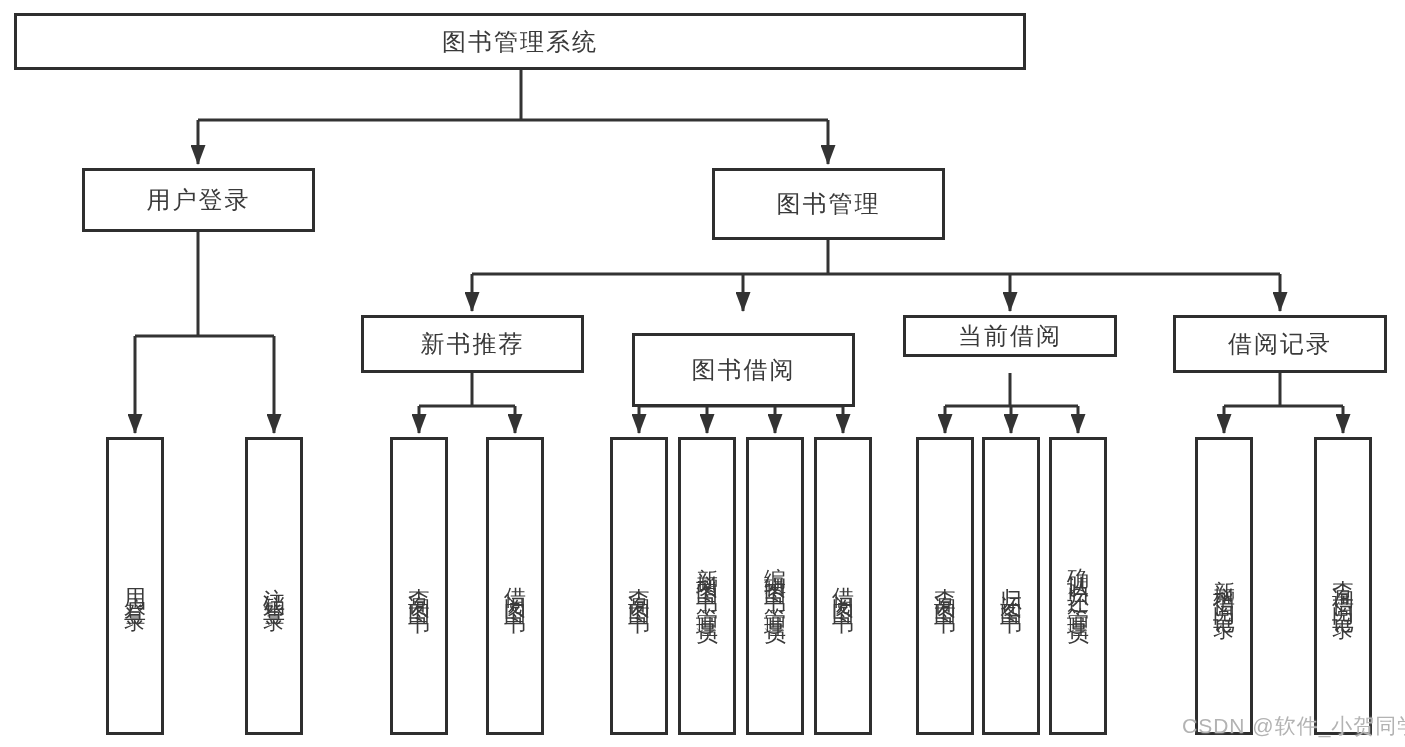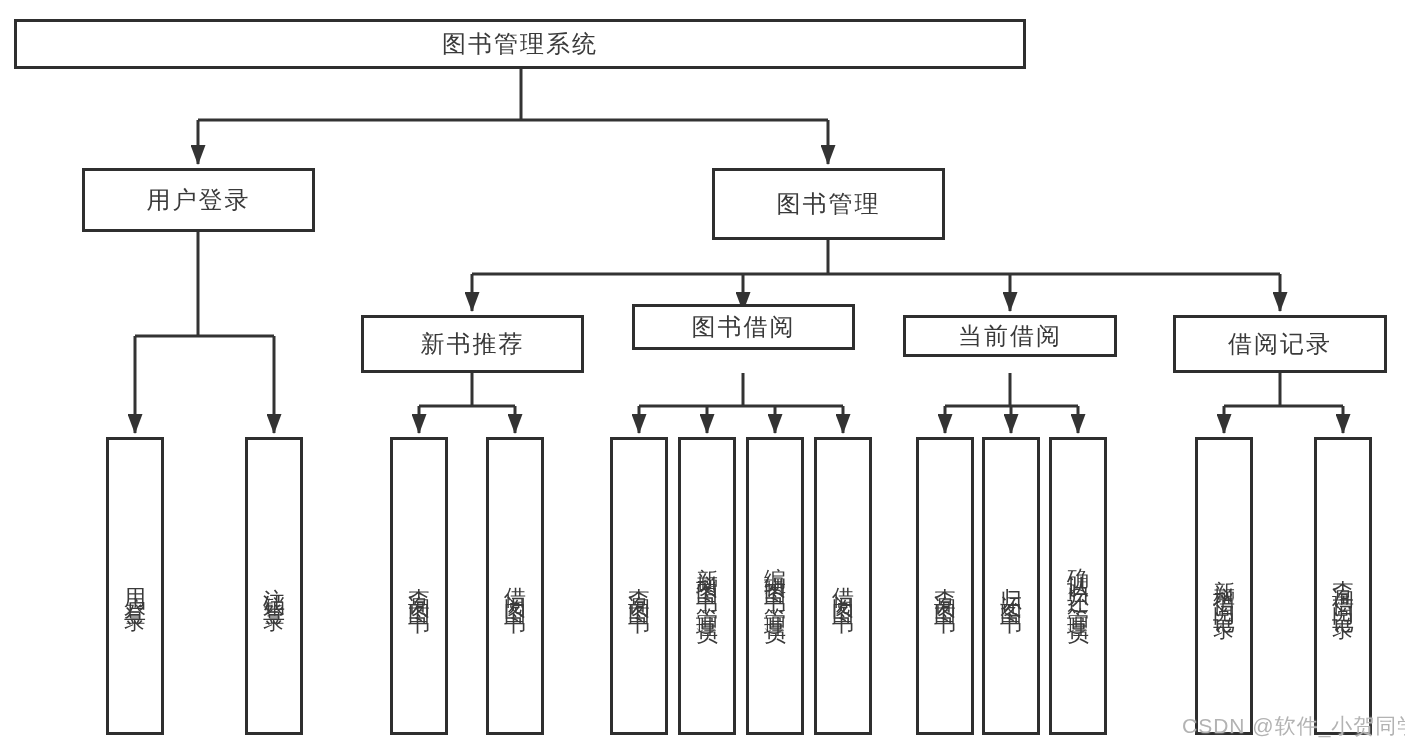--- a/index.html
+++ b/index.html
@@ -101,35 +101,35 @@
       <path d="M1011,406 V433" marker-end="url(#arrow)"></path>
       <path d="M1078,406 V433" marker-end="url(#arrow)"></path>
 
       <path d="M1280,373 V406"></path>
       <path d="M1224,406 H1343"></path>
       <path d="M1224,406 V433" marker-end="url(#arrow)"></path>
       <path d="M1343,406 V433" marker-end="url(#arrow)"></path>
     </g>
   </svg>
 
-  <div class="node h" style="left:14px;top:19px;width:1012px;height:50px">
+  <div class="node h" style="left:14px;top:13px;width:1012px;height:57px">
     <span class="lbl">图书管理系统</span>
   </div>
 
   <div class="node h" style="left:82px;top:168px;width:233px;height:64px">
     <span class="lbl">用户登录</span>
   </div>
   <div class="node h" style="left:712px;top:168px;width:233px;height:72px">
     <span class="lbl">图书管理</span>
   </div>
 
   <div class="node h" style="left:361px;top:315px;width:223px;height:58px">
     <span class="lbl">新书推荐</span>
   </div>
-  <div class="node h" style="left:632px;top:304px;width:223px;height:46px">
+  <div class="node h" style="left:632px;top:333px;width:223px;height:74px">
     <span class="lbl">图书借阅</span>
   </div>
   <div class="node h" style="left:903px;top:315px;width:214px;height:42px">
     <span class="lbl">当前借阅</span>
   </div>
   <div class="node h" style="left:1173px;top:315px;width:214px;height:58px">
     <span class="lbl">借阅记录</span>
   </div>
 
   <div class="node v" style="left:106px;top:437px;width:58px;height:298px">

